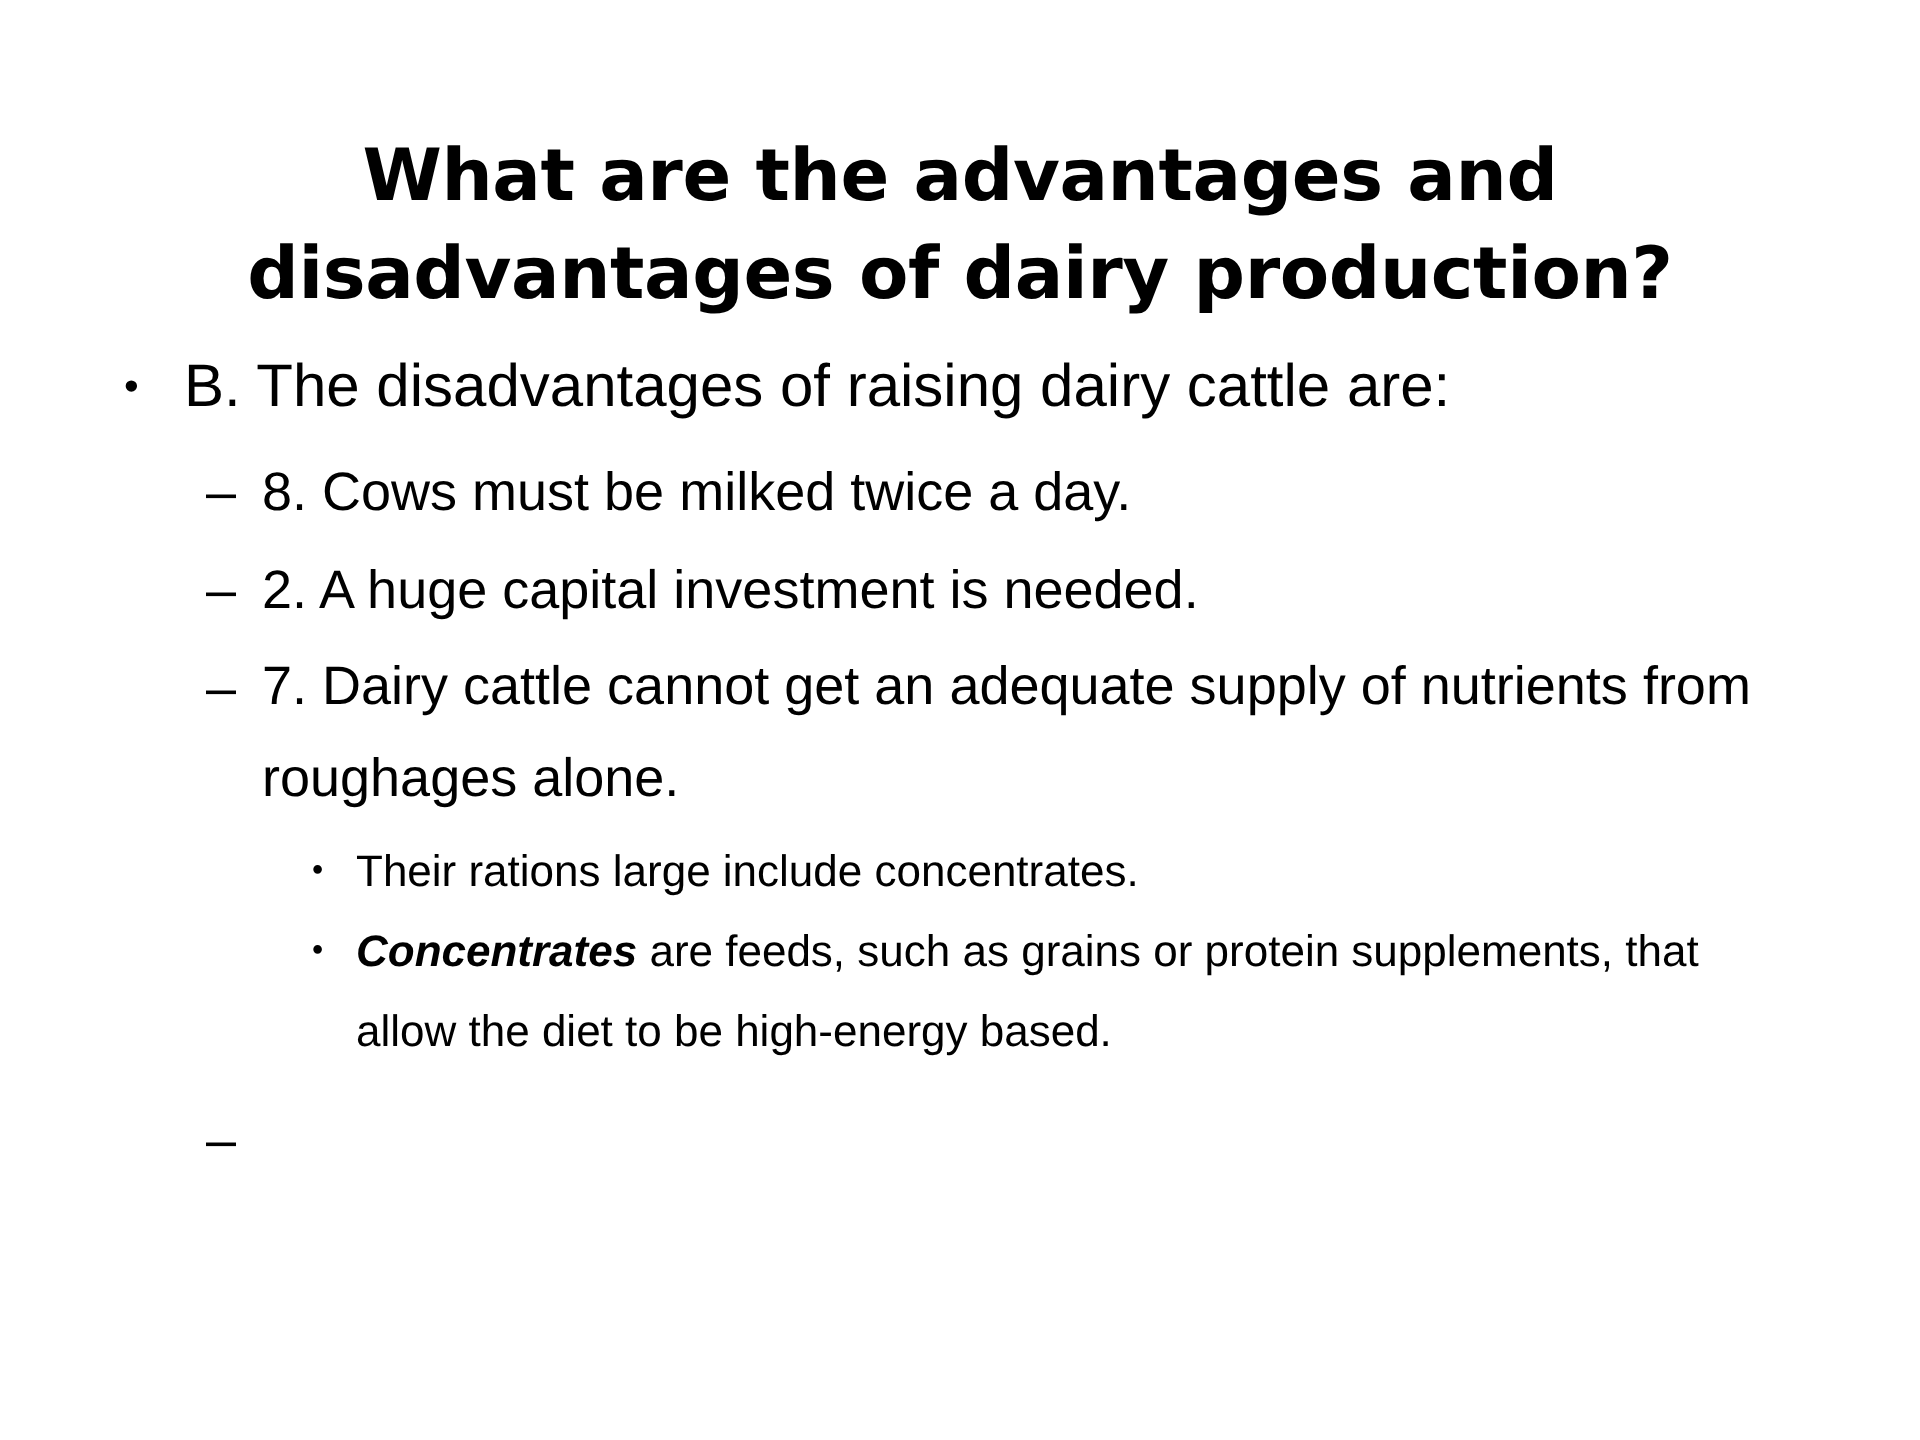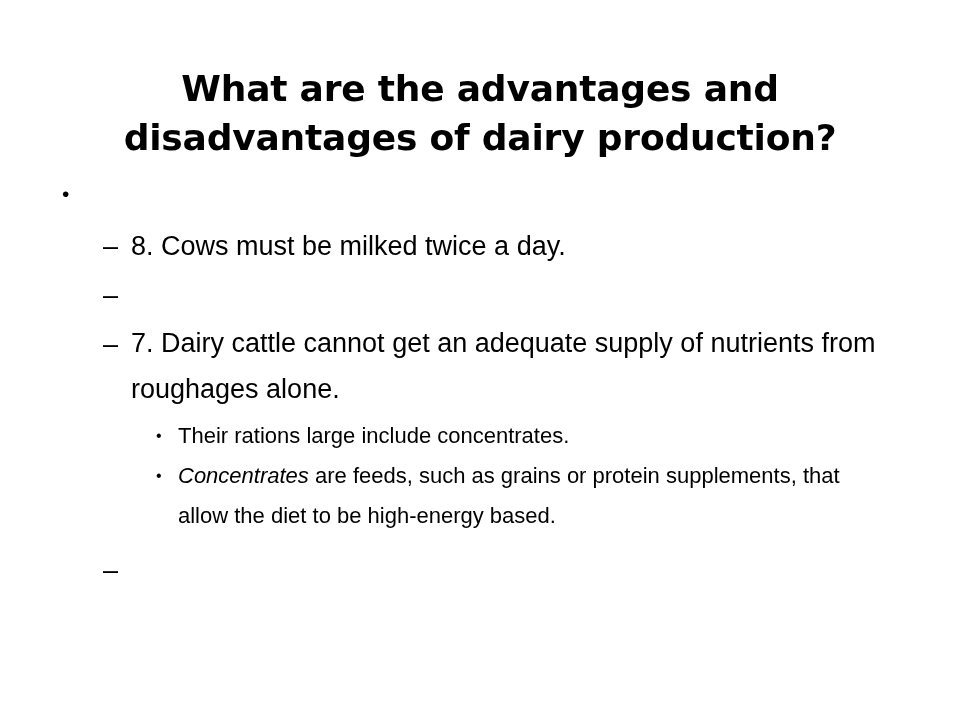--- a/index.html
+++ b/index.html
@@ -100,44 +100,46 @@
   .lvl3 .marker {
     width: 22px;
     font-size: 16px;
     line-height: 40px;
   }
 
   .spacer-sm { height: 4px; }
   .spacer-md { height: 10px; }
 
   .term {
-    font-weight: normal;
+    font-weight: bold;
     font-style: italic;
   }
 </style>
 </head>
 <body>
 
 <div class="slide">
 
   <h1 class="slide-title">What are the advantages and disadvantages of dairy production?</h1>
 
   <div class="body-area">
 
     <div class="bullet-row lvl1">
       <span class="marker">•</span>
+      <span class="btext">B. The disadvantages of raising dairy cattle are:</span>
     </div>
 
     <div class="bullet-row lvl2">
       <span class="marker">–</span>
       <span class="btext">8. Cows must be milked twice a day.</span>
     </div>
 
     <div class="bullet-row lvl2">
       <span class="marker">–</span>
+      <span class="btext">2. A huge capital investment is needed.</span>
     </div>
 
     <div class="bullet-row lvl2 tight">
       <span class="marker">–</span>
       <span class="btext">7. Dairy cattle cannot get an adequate supply of nutrients from roughages alone.</span>
     </div>
 
     <div class="spacer-sm"></div>
 
     <div class="bullet-row lvl3">

